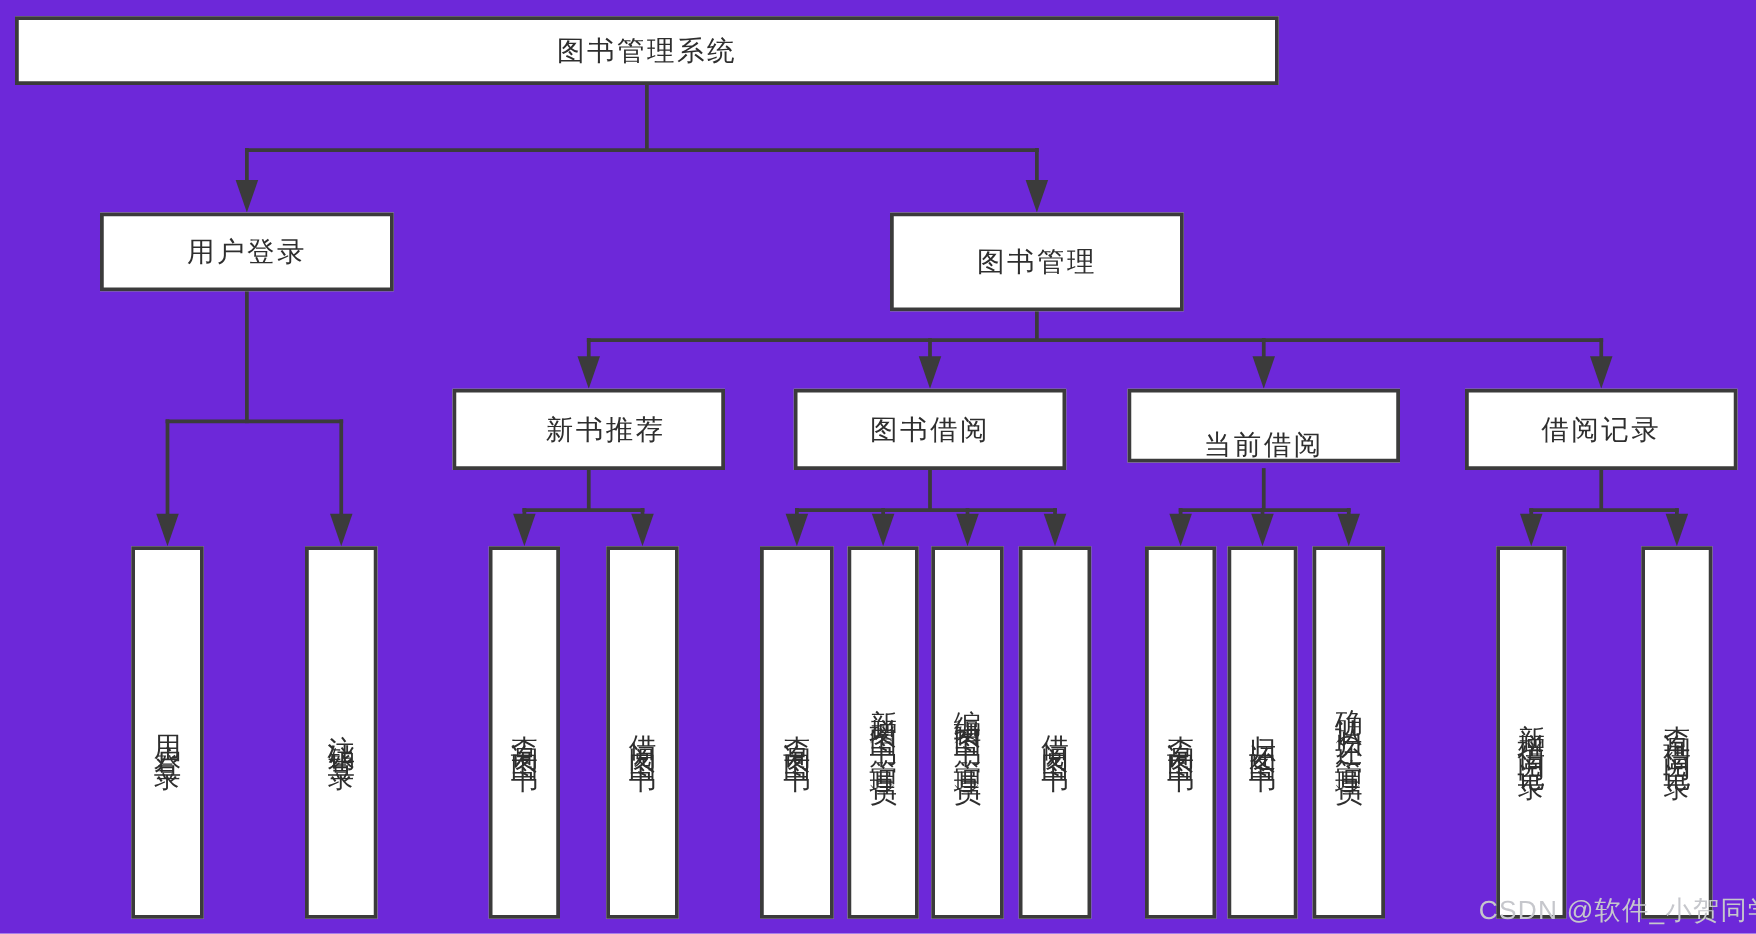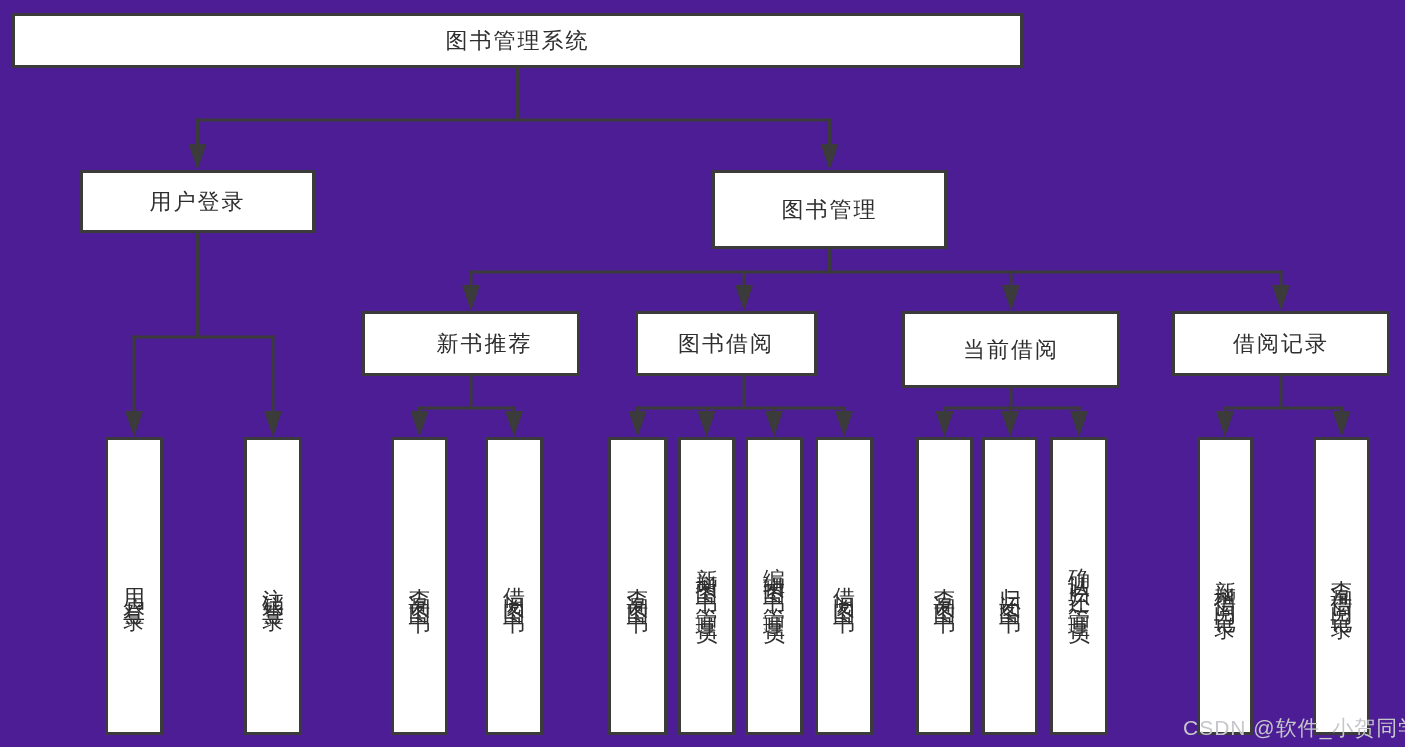--- a/index.html
+++ b/index.html
@@ -1,19 +1,19 @@
 <!DOCTYPE html>
 <html lang="zh" style="--line: #3b3b3b; --fill: #ffffff; --text: #2e2e2e; --wm: #c6c7cc;"><head>
 <meta charset="utf-8">
 <style>
   html,body{margin:0;padding:0;background:#ffffff;}
   .canvas{
     position:relative;
     width:1405px;height:747px;
-    background:#4c1d95;
+    background:#6d28d9;
     font-family:"Liberation Sans","DejaVu Sans",sans-serif;
     overflow:hidden;
   }
   .connectors{position:absolute;left:0;top:0;}
   .node{
     position:absolute;
     box-sizing:border-box;
     background:var(--fill,#ffffff);
     border:3px solid var(--line,#3b3b3b);
     color:var(--text,#2e2e2e);
@@ -107,24 +107,24 @@
       </div>
       <div class="node h" style="left: 80px; top: 170px; width: 235px; height: 63px;">
         <span class="lbl">用户登录</span>
       </div>
       <div class="node h" style="left: 712px; top: 170px; width: 235px; height: 79px;">
         <span class="lbl">图书管理</span>
       </div>
       <div class="node h" style="left: 362px; top: 311px; width: 218px; height: 65px; padding-left: 27px;">
         <span class="lbl">新书推荐</span>
       </div>
-      <div class="node h" style="left: 635px; top: 311px; width: 182px; height: 65px; align-items: center;">
+      <div class="node h" style="left: 635px; top: 311px; width: 218px; height: 65px; align-items: center;">
         <span class="lbl">图书借阅</span>
       </div>
-      <div class="node h" style="left: 902px; top: 311px; width: 218px; height: 77px;">
+      <div class="node h" style="left: 902px; top: 311px; width: 218px; height: 59px; align-items: flex-end;">
         <span class="lbl">当前借阅</span>
       </div>
       <div class="node h" style="left: 1172px; top: 311px; width: 218px; height: 65px;">
         <span class="lbl">借阅记录</span>
       </div>
       <div class="node v" style="left: 105px; top: 437px; width: 58px; height: 298px;">
         <span class="lbl">用户登录</span>
       </div>
       <div class="node v" style="left: 244px; top: 437px; width: 58px; height: 298px;">
         <span class="lbl">注销登录</span>

